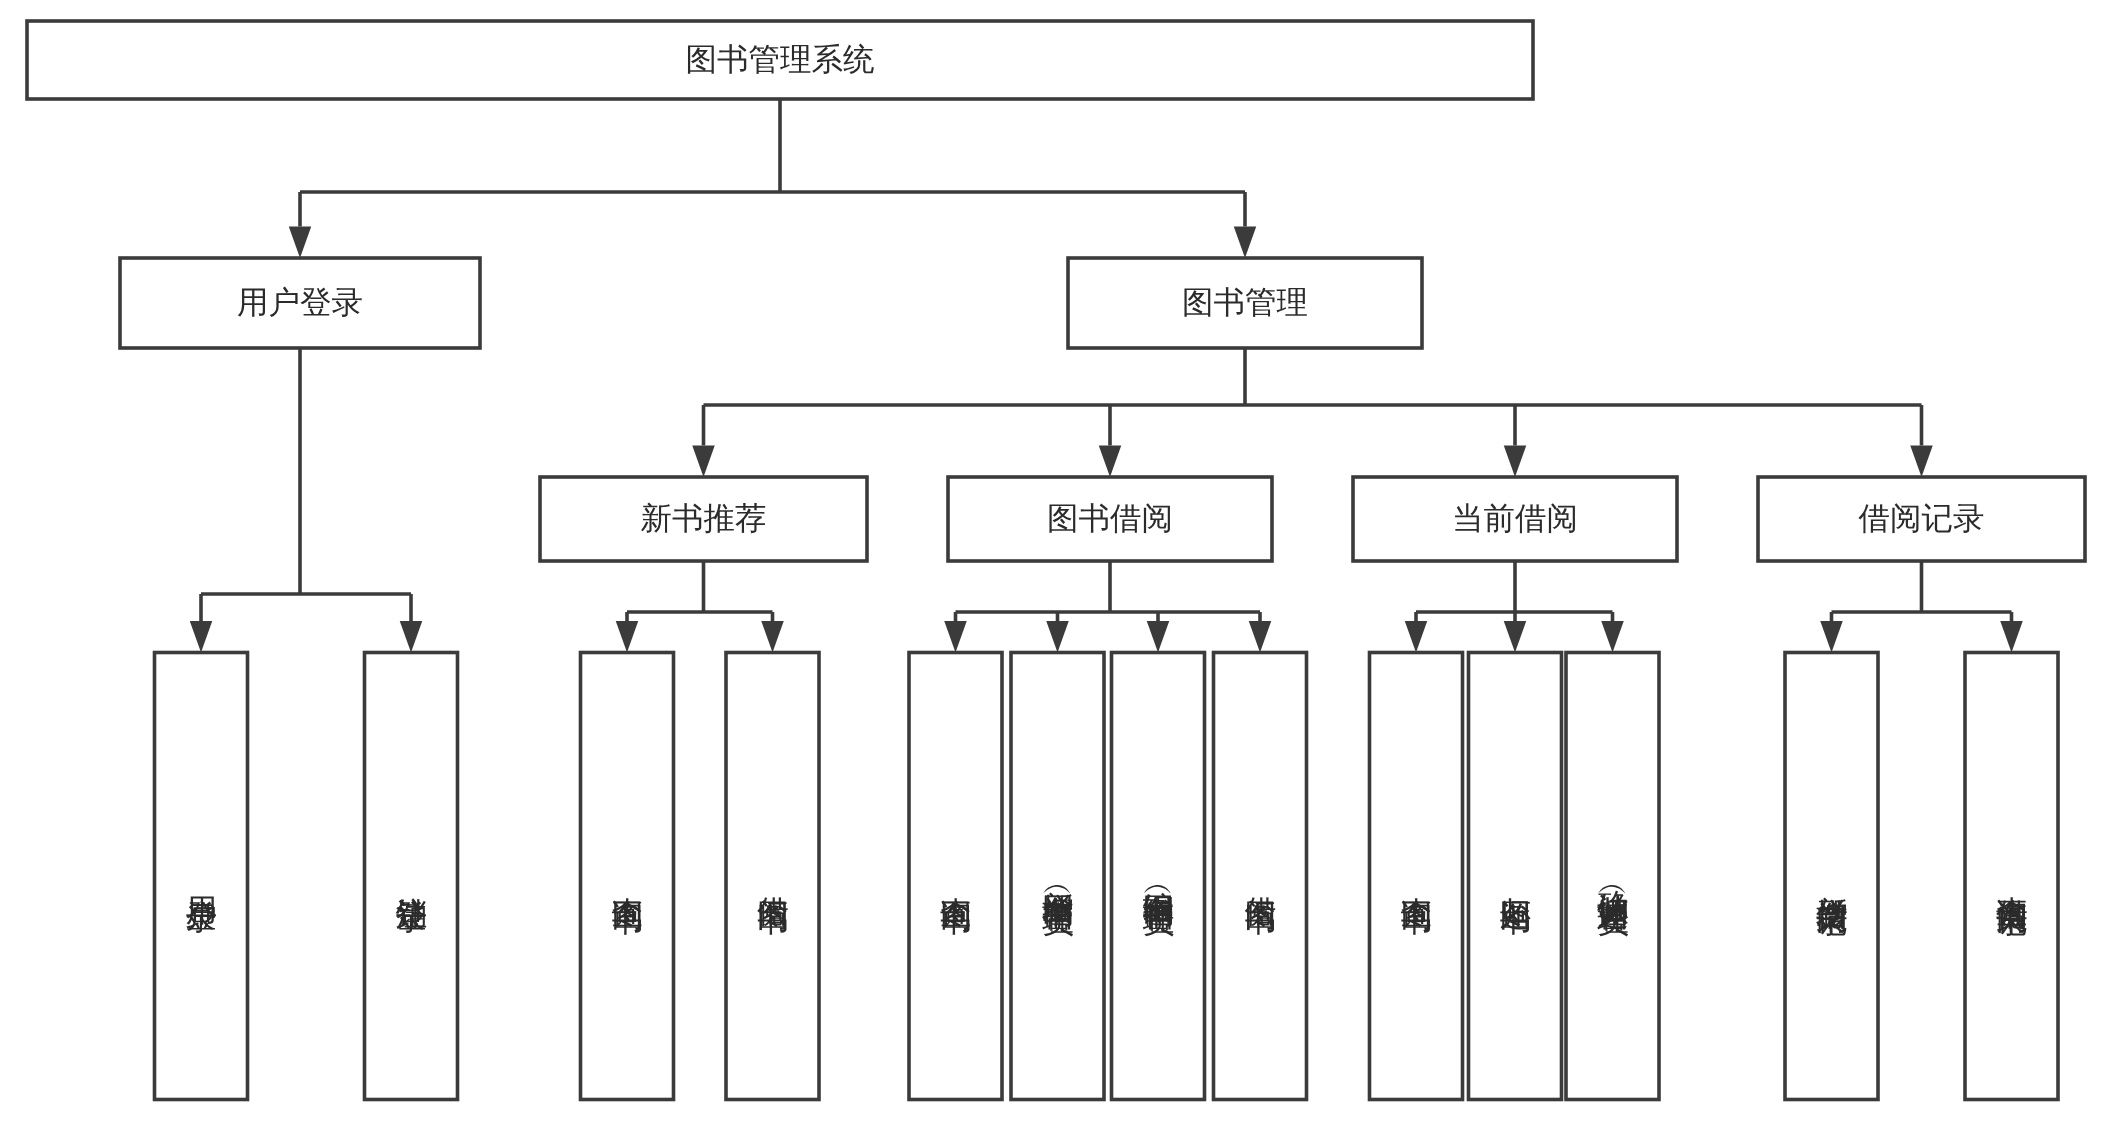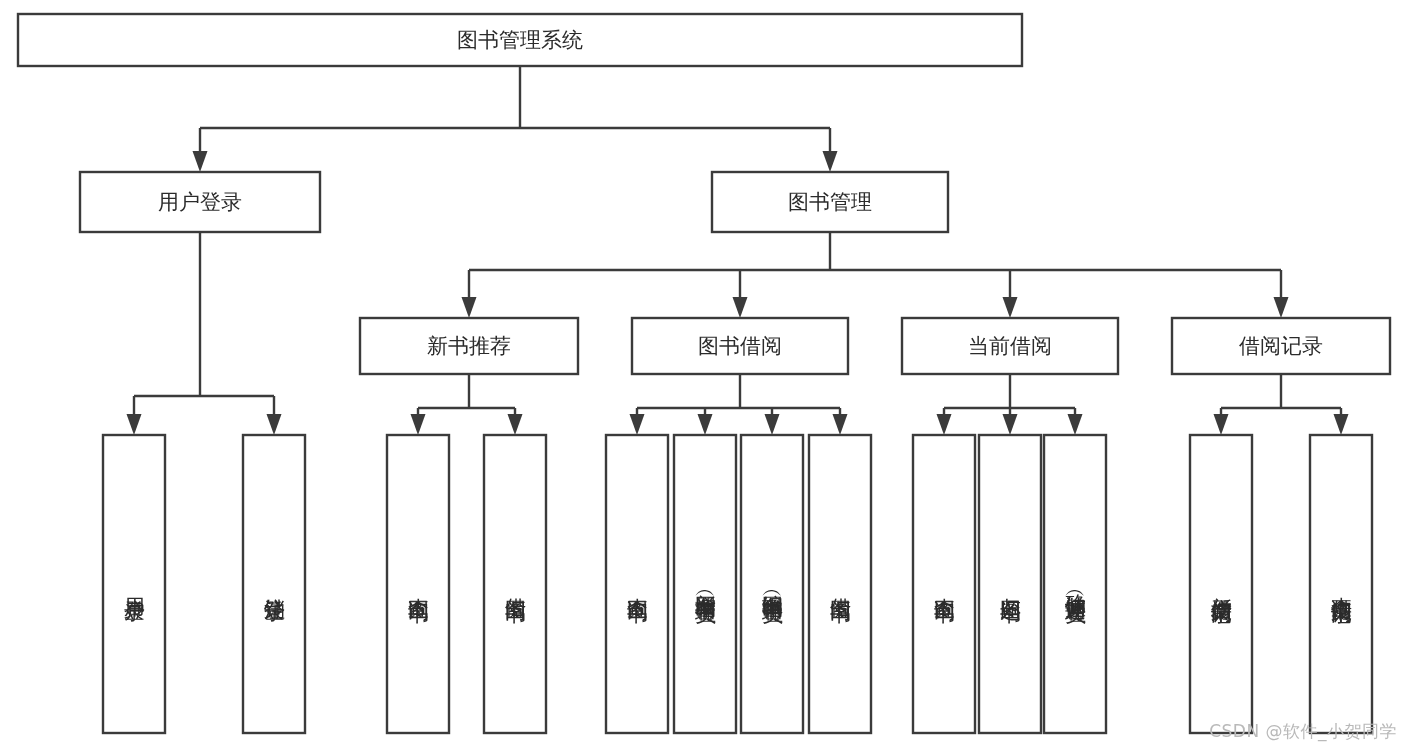--- a/index.html
+++ b/index.html
@@ -178,15 +178,14 @@
       <div class="node-label-v" style="left: 674px; top: 435px; width: 62px; height: 298px;">新增图书（管理员）</div>
       <div class="node-label-v" style="left: 741px; top: 435px; width: 62px; height: 298px;">编辑图书（管理员）</div>
       <div class="node-label-v" style="left: 809px; top: 435px; width: 62px; height: 298px;">借阅图书</div>
       <div class="node-label-v" style="left: 913px; top: 435px; width: 62px; height: 298px;">查询图书</div>
       <div class="node-label-v" style="left: 979px; top: 435px; width: 62px; height: 298px;">归还图书</div>
       <div class="node-label-v" style="left: 1044px; top: 435px; width: 62px; height: 298px;">确认归还（管理员）</div>
       <div class="node-label-v" style="left: 1190px; top: 435px; width: 62px; height: 298px;">新增借阅记录</div>
       <div class="node-label-v" style="left: 1310px; top: 435px; width: 62px; height: 298px;">查询借阅记录</div>
     </div>
 
-  <div class="watermark">CSDN @软件_小贺同学</div>
 
 </div>
 
 </body></html>

